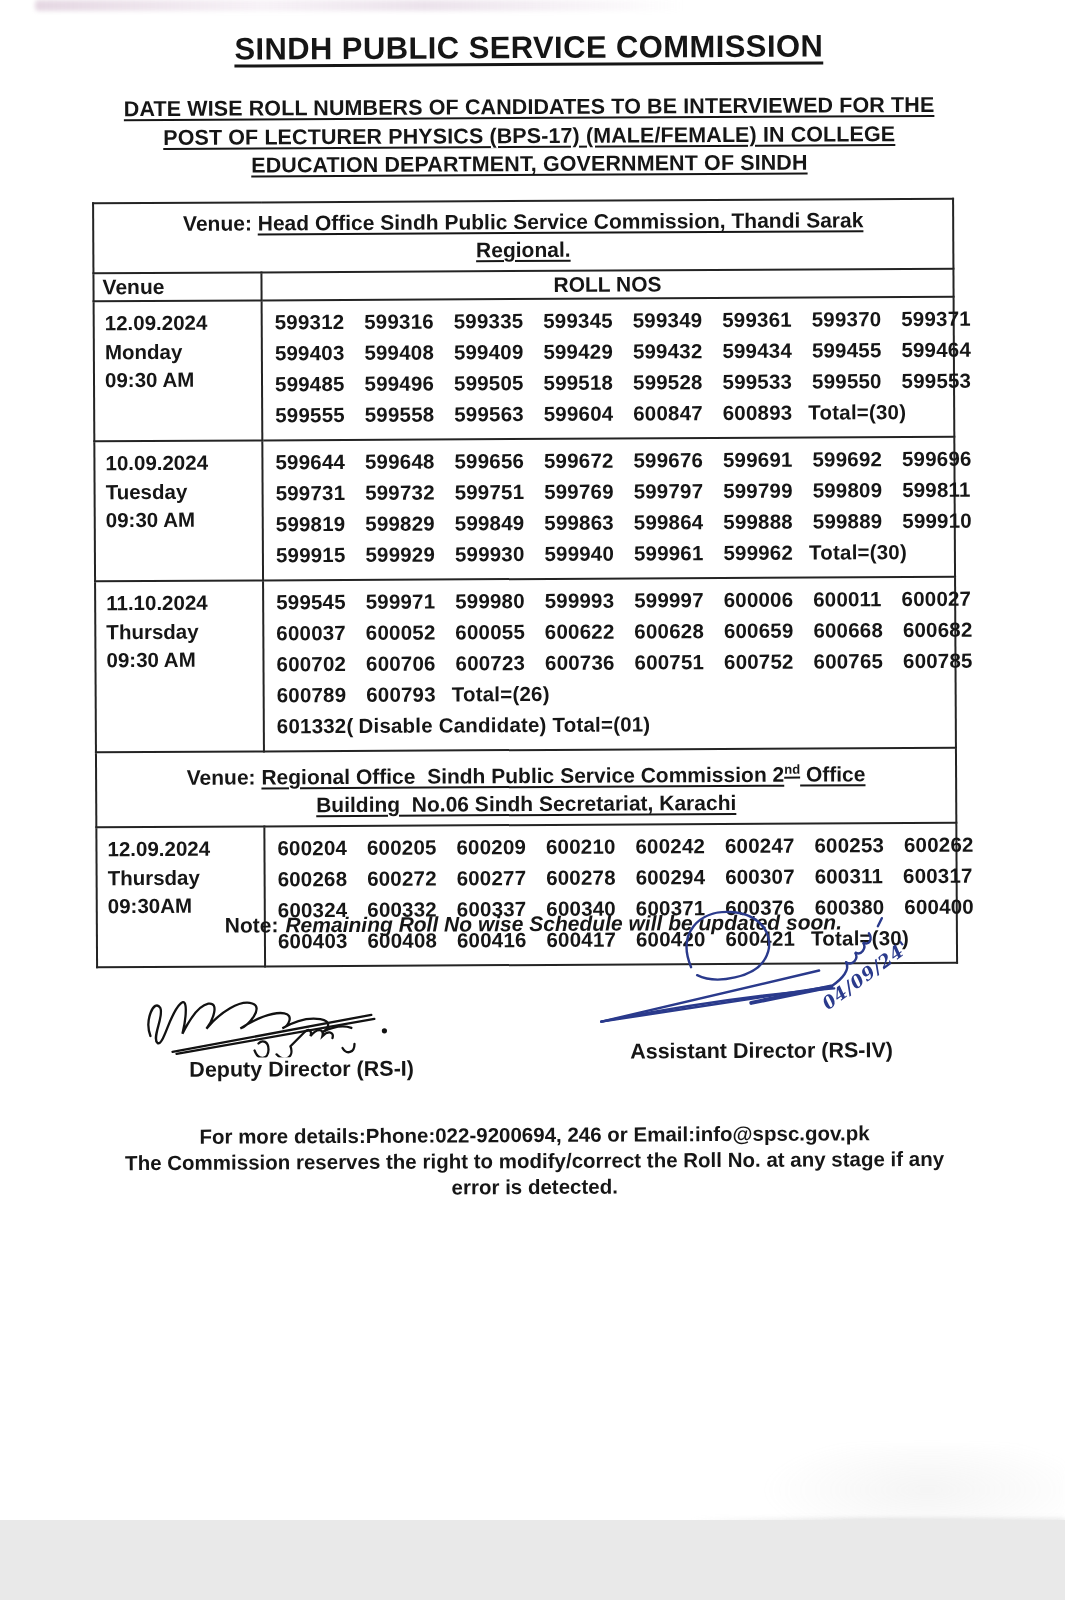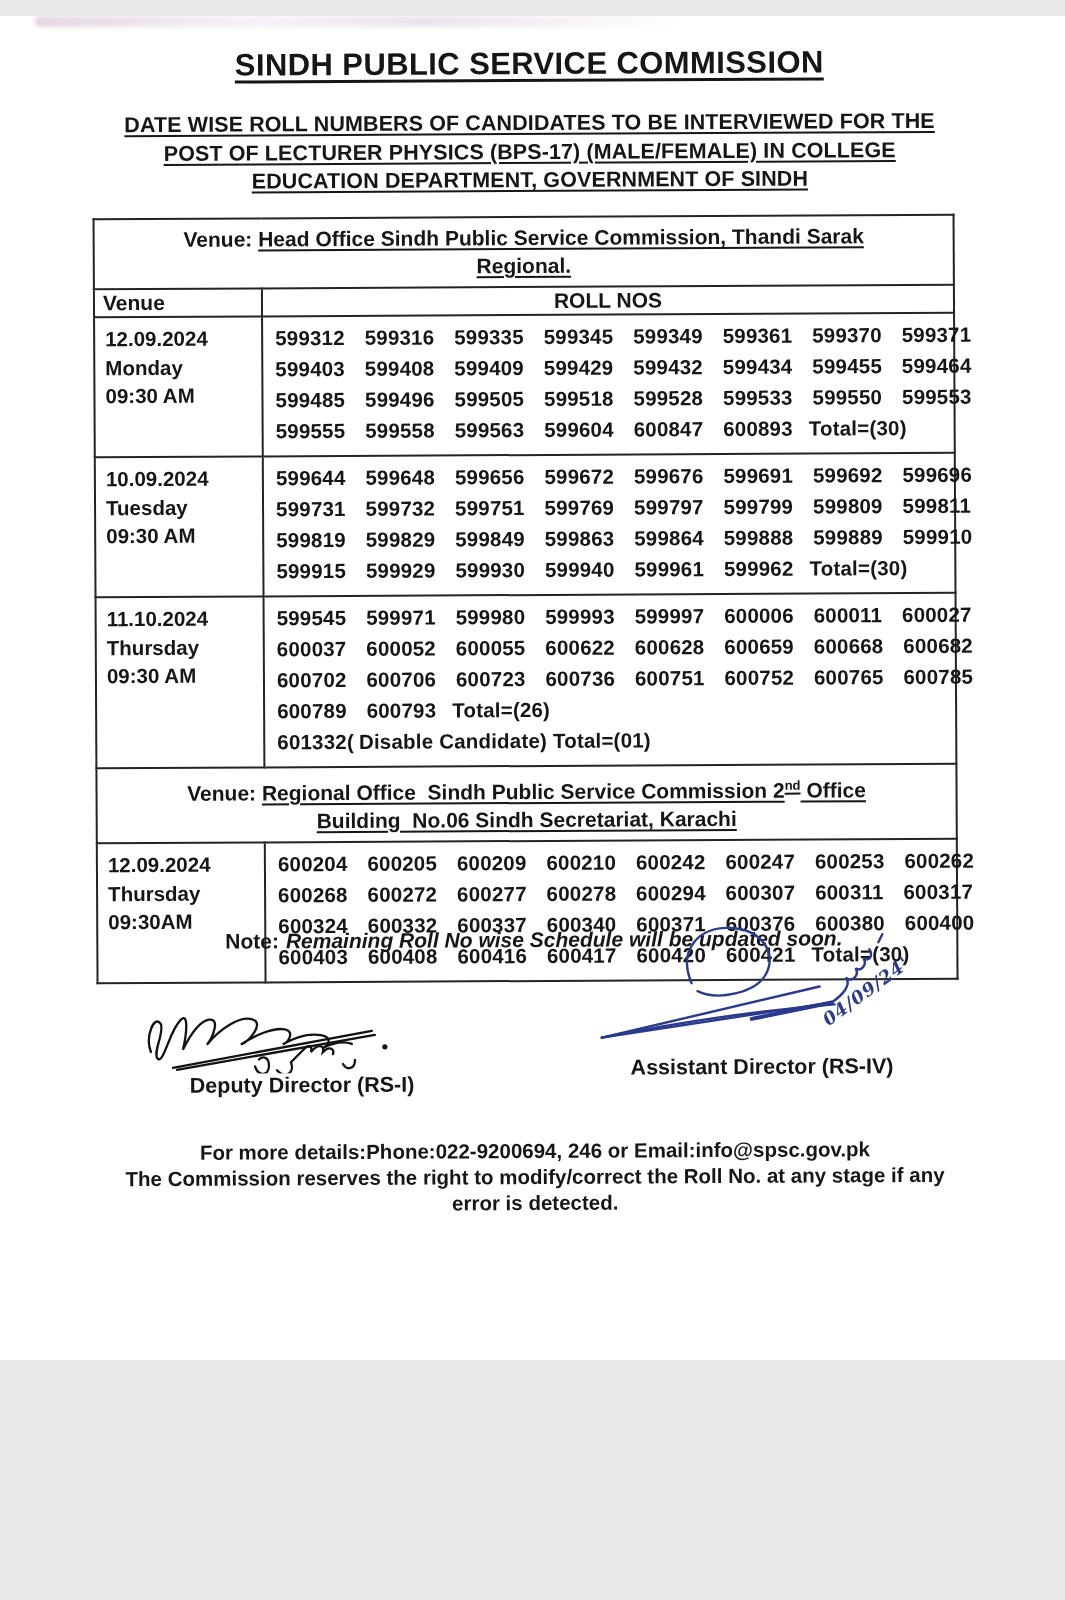--- a/index.html
+++ b/index.html
@@ -1,17 +1,17 @@
 <!DOCTYPE html>
 <html><head>
 <meta charset="utf-8">
 <style>
   html,body { margin:0; padding:0; background:#e9e9e9; }
   .page {
-    position:relative; width:1065px; height:1344px; margin:16px auto;
+    position:relative; width:1065px; height:1520px; margin:0 auto;
     background:#ffffff; overflow:hidden;
     font-family:"Liberation Sans", sans-serif; color:#161616;
   }
   .doc { position:absolute; inset:0; transform:rotate(-0.3deg); }
 
   
   .smudge-top {
     position:absolute; top:0px; left:35px; width:650px; height:11px;
     background:linear-gradient(90deg, rgba(186,150,180,.38), rgba(205,175,205,.16) 35%, rgba(190,160,190,.30) 60%, rgba(200,170,200,.12) 85%, transparent);
     filter:blur(2px); border-radius:4px;

